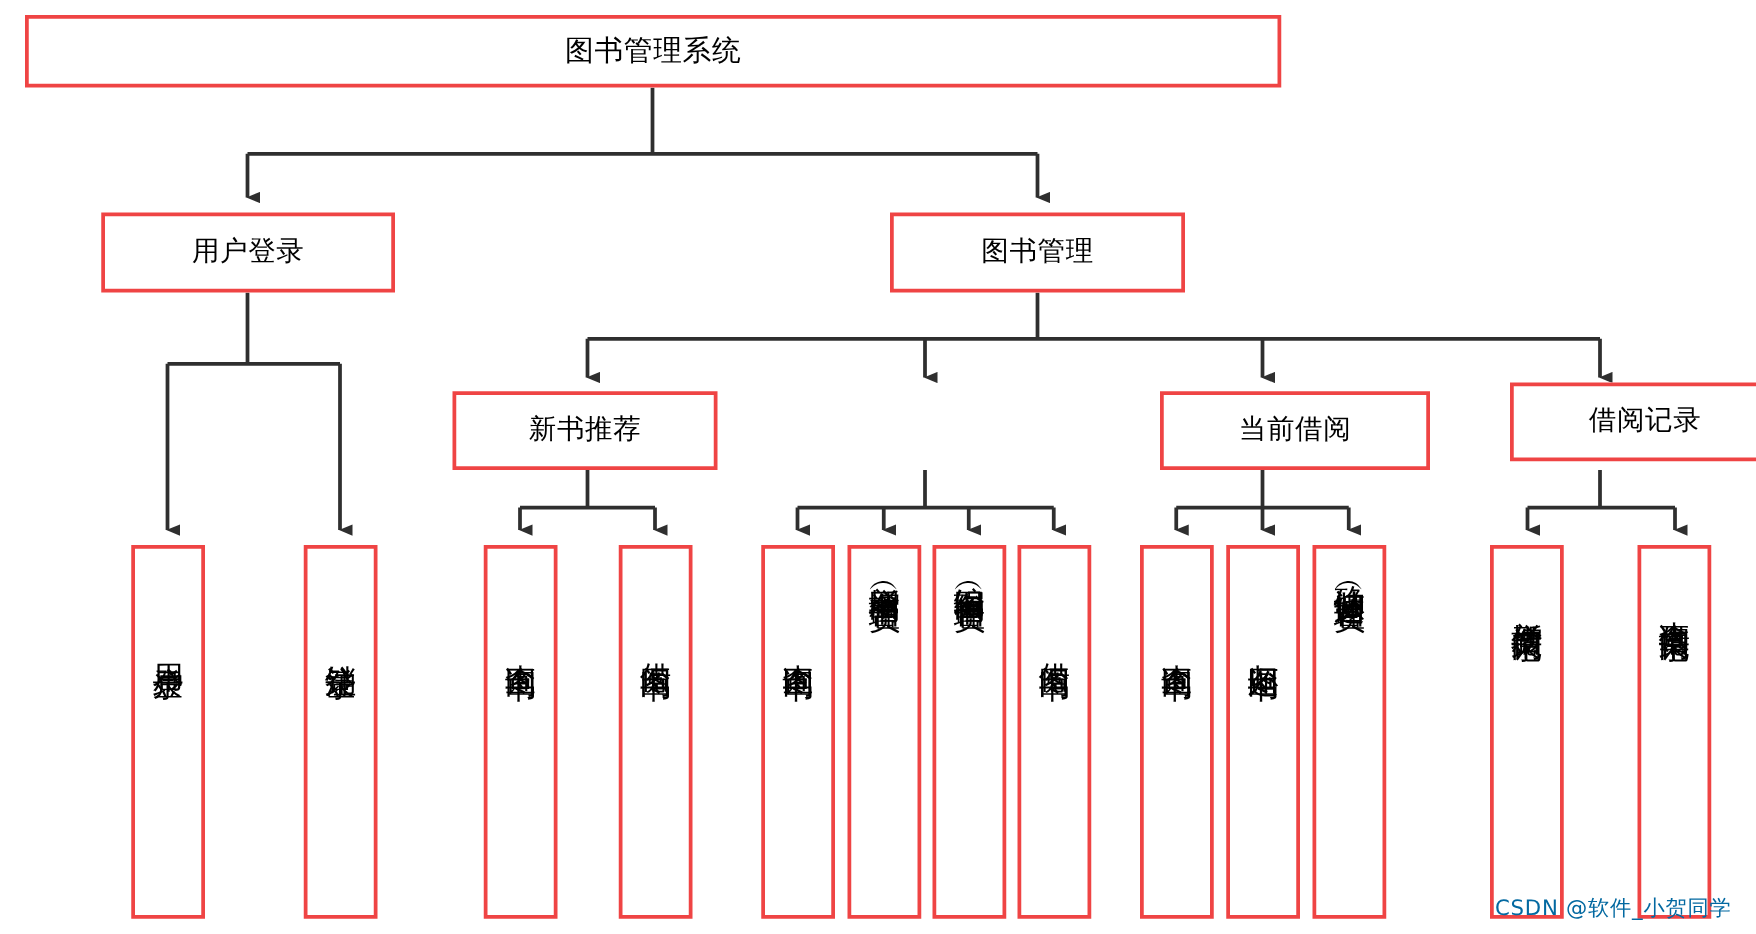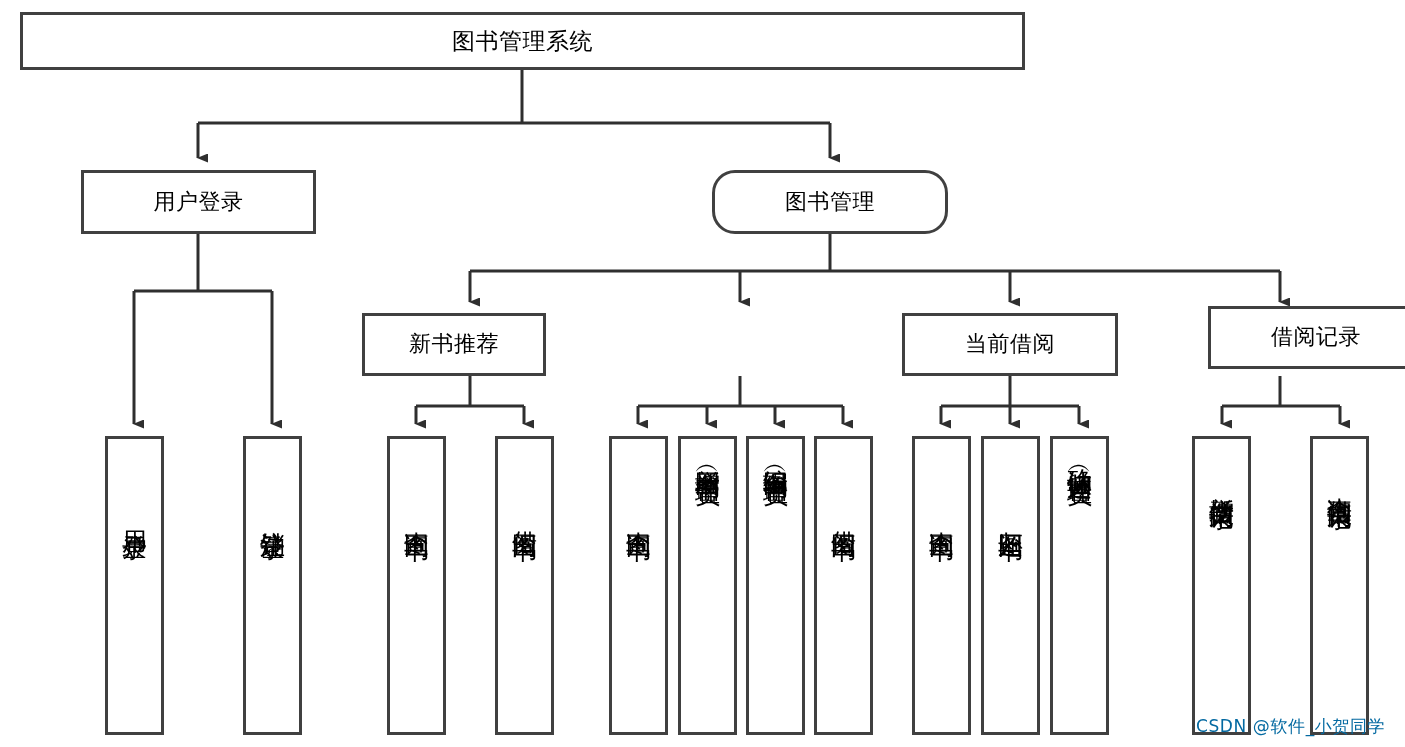--- a/index.html
+++ b/index.html
@@ -23,21 +23,21 @@
     left: 0;
     top: 0;
     width: 1405px;
     height: 747px;
     pointer-events: none;
   }
   .node {
     position: absolute;
     box-sizing: border-box;
     background: #ffffff;
-    border: 3px solid #404040;
+    border: 3px solid #ef4444;
     display: flex;
     align-items: center;
     justify-content: center;
     color: #000000;
     text-align: center;
   }
   .node .label {
     display: block;
     line-height: 1.22;
     letter-spacing: 0.5px;
@@ -132,28 +132,28 @@
     </g>
   </svg>
 
   <div class="node h root" style="left:20px; top:12px; width:1005px; height:58px;">
     <span class="label">图书管理系统</span>
   </div>
 
   <div class="node h" style="left:81px; top:170px; width:235px; height:64px;">
     <span class="label">用户登录</span>
   </div>
-  <div class="node h" style="left:712px; top:170px; width:236px; height:64px;border-radius:23px;">
+  <div class="node h" style="left:712px; top:170px; width:236px; height:64px;">
     <span class="label">图书管理</span>
   </div>
 
-  <div class="node h" style="left:362px; top:313px; width:184px; height:63px;">
+  <div class="node h" style="left:362px; top:313px; width:212px; height:63px;">
     <span class="label">新书推荐</span>
   </div>
-  <div class="node h" style="left:902px; top:313px; width:216px; height:63px;text-align:center;">
+  <div class="node h" style="left:928px; top:313px; width:216px; height:63px;text-align:center;">
     <span class="label">当前借阅</span>
   </div>
   <div class="node h" style="left:1172px; top:306px; width:216px; height:63px;margin-left:36px;">
     <span class="label">借阅记录</span>
   </div>
 
   <div class="node v" style="left:105px; top:436px; width:59px; height:299px; padding-top:72px;">
     <span class="label">用户登录</span>
   </div>
   <div class="node v" style="left:243px; top:436px; width:59px; height:299px; padding-top:72px;">

